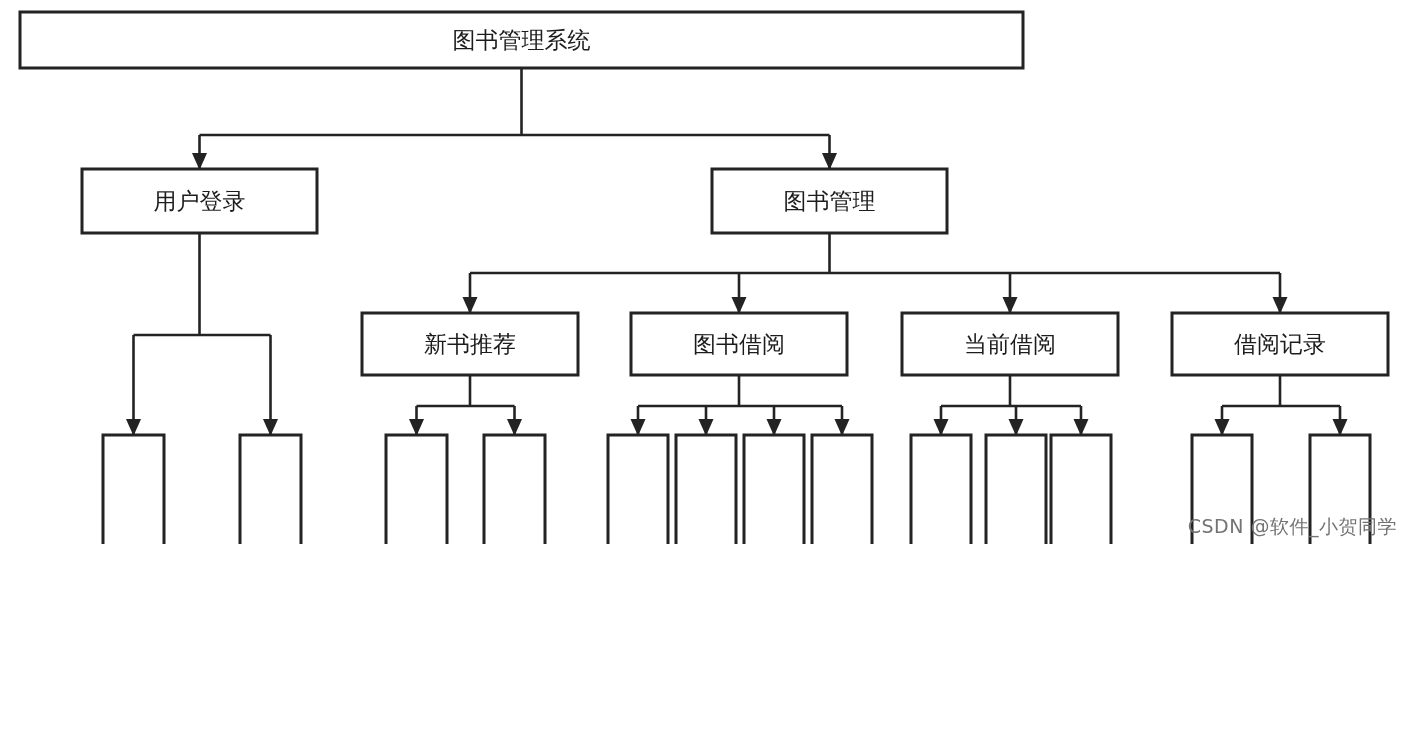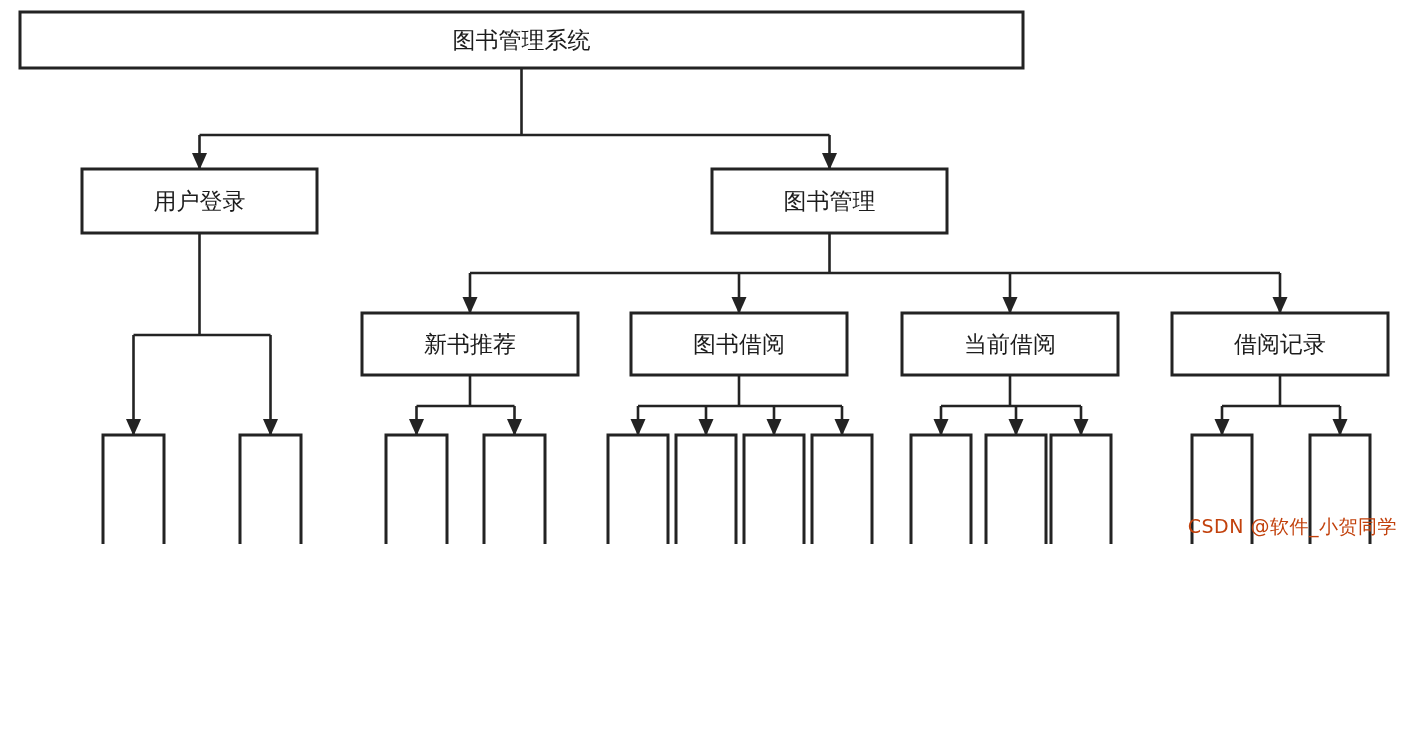--- a/index.html
+++ b/index.html
@@ -60,21 +60,21 @@
     align-items: center;
     justify-content: center;
     pointer-events: none;
   }
   .watermark {
     position: absolute;
     right: 8px;
     bottom: 4px;
     font-family: "DejaVu Sans", "Liberation Sans", sans-serif;
     font-size: 19px;
-    color: #c2410c;
+    color: #737373;
     letter-spacing: 0.5px;
     white-space: nowrap;
   }
 </style>
 </head>
 <body>
 
 <div id="stage">
   <svg class="diagram" viewBox="0 0 1405 747">
     <g id="edges-layer">

